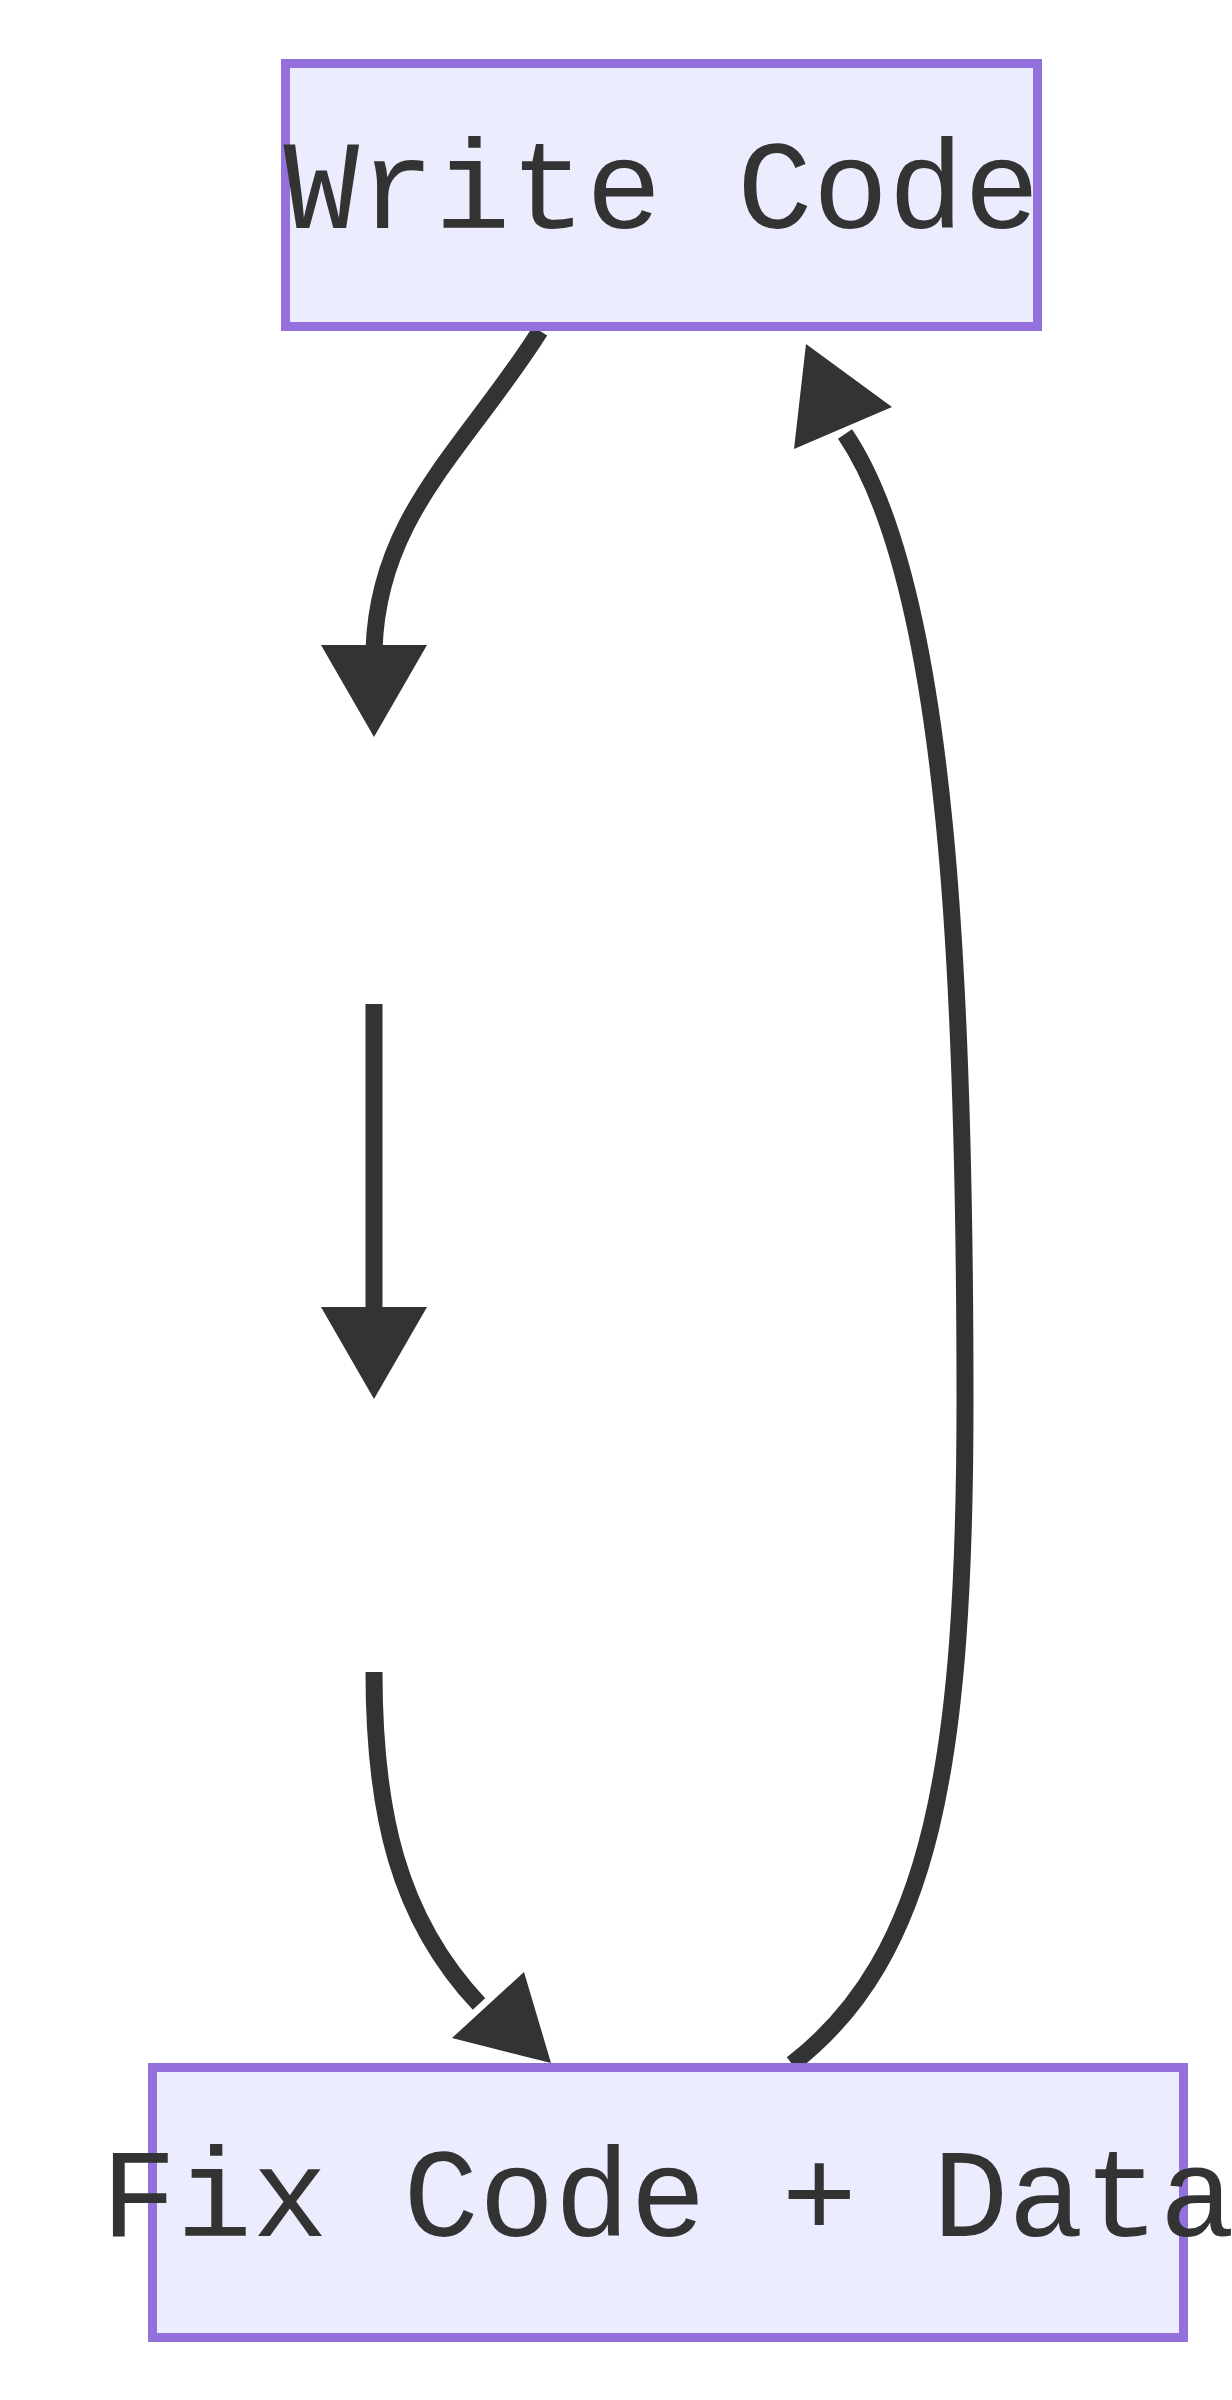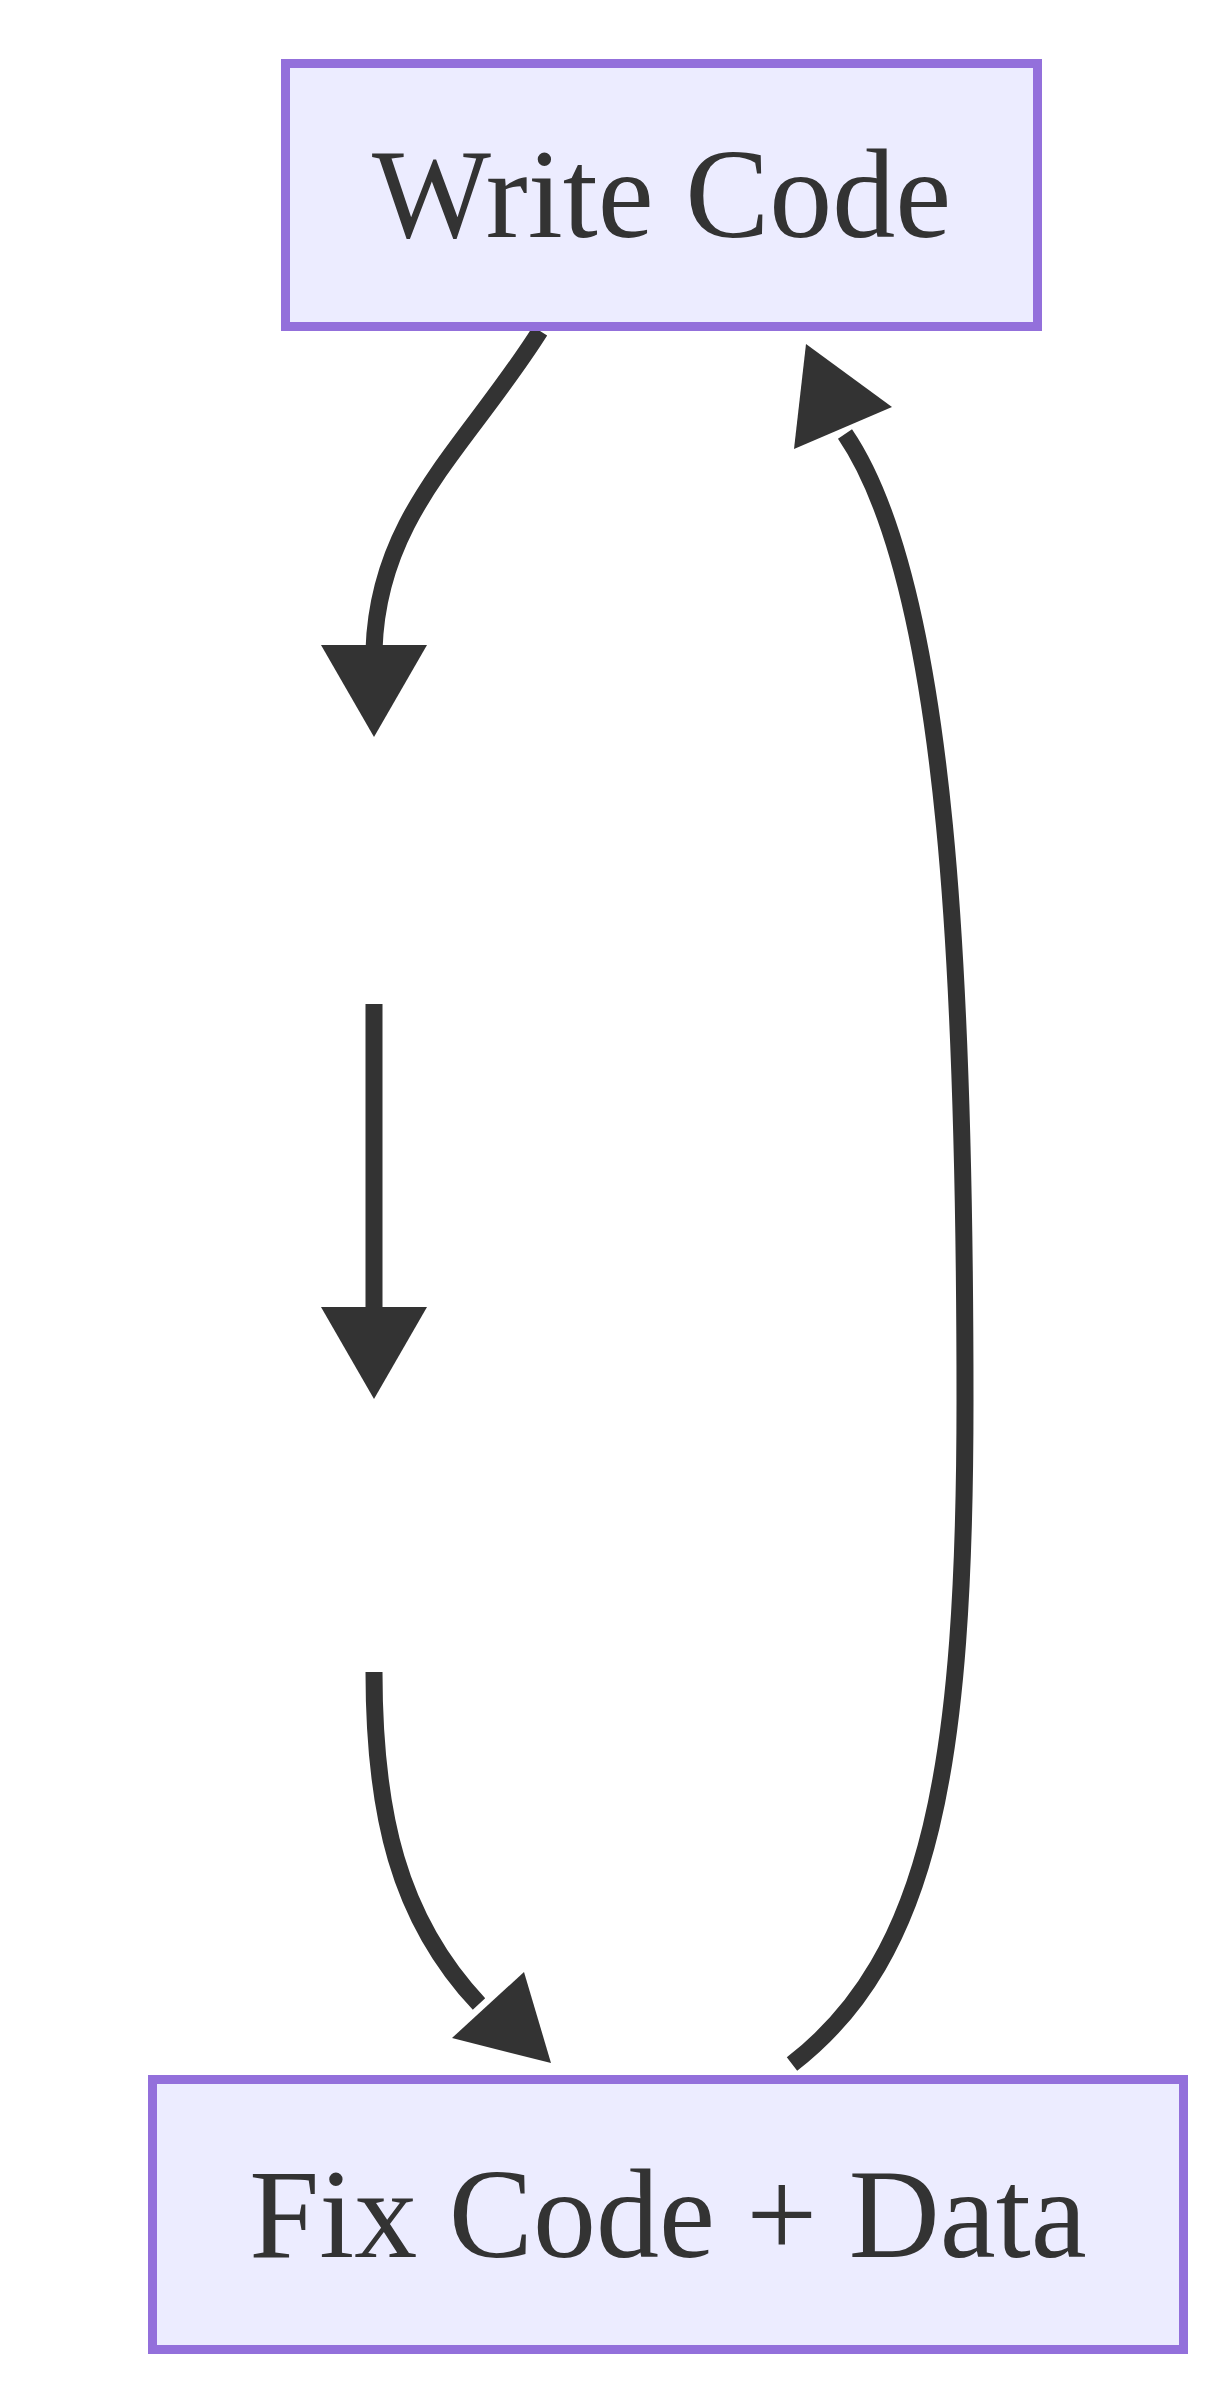--- a/index.html
+++ b/index.html
@@ -10,21 +10,21 @@
     --bg: #FFFFFF;
   }
   * { box-sizing: border-box; }
   html, body { margin: 0; padding: 0; background: var(--bg); }
   .canvas {
     position: relative;
     width: 1232px;
     height: 2400px;
     background: var(--bg);
     overflow: hidden;
-    font-family: Liberation Serif, serif;
+    font-family: Liberation Mono, monospace;
   }
   .edges {
     position: absolute;
     left: 0; top: 0;
     width: 1232px; height: 2400px;
     display: block;
   }
   .edge-path {
     fill: none;
     stroke: var(--edge-color);
@@ -40,21 +40,21 @@
     align-items: center;
     justify-content: center;
     text-align: center;
     font-size: 126px;
     line-height: 1;
     white-space: nowrap;
   }
   .node-write-code    { left: 281px; top:   59px; width: 761px;  height: 272px; }
   .node-execute       { left:  77px; top:  728px; width: 592px;  height: 276px; }
   .node-find-bug      { left:  60px; top: 1395px; width: 625px;  height: 277px; }
-  .node-fix-code-data { left: 148px; top: 2063px; width: 1040px; height: 279px; margin-top: 12px; }
+  .node-fix-code-data { left: 148px; top: 2063px; width: 1040px; height: 279px; }
 </style>
 </head>
 <body>
 
 <div class="canvas">
 
   <svg class="edges" viewBox="0 0 1232 2400" xmlns="http://www.w3.org/2000/svg" aria-hidden="true">
 
     <path class="edge-path" d="M 540 331 C 466 448, 378 515, 374 650"></path>
     <polygon class="arrowhead" points="374,737 321,645 427,645"></polygon>

